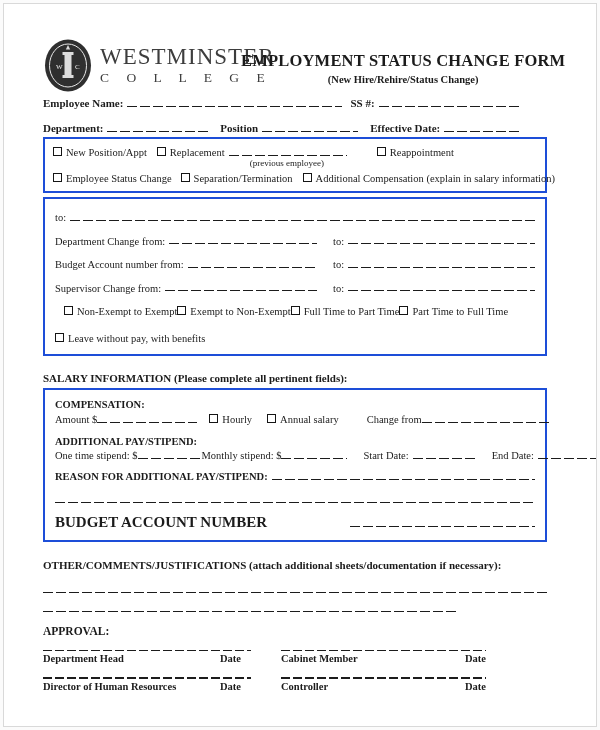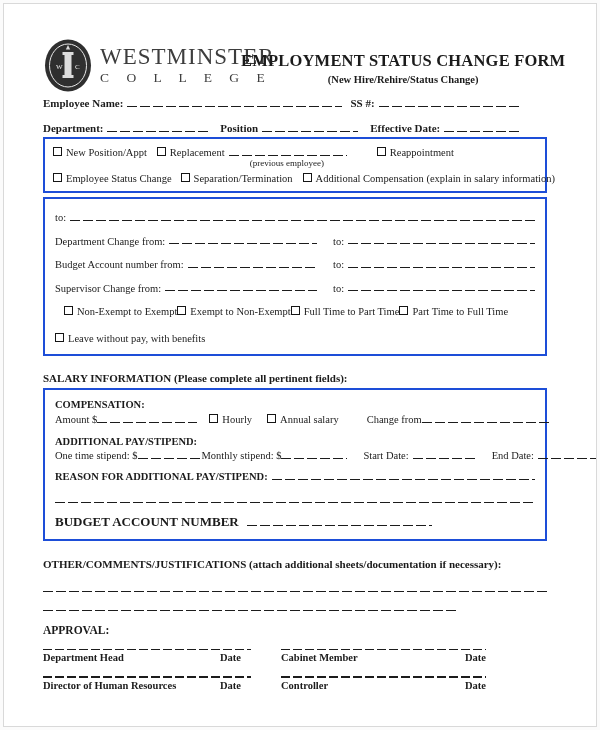--- a/index.html
+++ b/index.html
@@ -59,21 +59,21 @@
   .checks4 .c2{margin-left:29px;} .checks4 .c3{margin-left:28px;} .checks4 .c4{margin-left:32px;}
   .leave-row { margin-top:11px; }
 
   .h-salary { margin-top:16px; }
   .box3 { margin-top:4px; padding:9px 10px 9px; }
   .sub-h { font-size:10.5px; font-weight:bold; }
   .amount-row { display:flex; align-items:baseline; font-size:10.5px; margin-top:4px; }
   .stipend-row { display:flex; align-items:baseline; font-size:10.5px; margin-top:3px; }
   .reason-add { display:flex; align-items:baseline; margin-top:10px; font-size:10.5px; }
   .full-line { margin-top:17px; display:flex; }
-  .budget-row { display:flex; align-items:baseline; margin-top:11px; font-size:13px; }
+  .budget-row { display:flex; align-items:baseline; margin-top:11px; font-size:15px;justify-content:space-between; }
 
   .h-comments { margin-top:17px; }
   .cline1 { margin-top:18px; display:flex; }
   .cline2 { margin-top:15px; display:flex; width:82%; }
 
   .h-approval { margin-top:13px; font-size:11.5px; }
   .sig-row { display:flex; margin-top:13px; }
   .sig-cell { width:208px; }
   .sig-cell + .sig-cell { width:205px; margin-left:30px; }
   .sig-line { height:1.4px; background:repeating-linear-gradient(90deg,#1c1c1c 0 9px,rgba(0,0,0,0) 9px 12px); }

